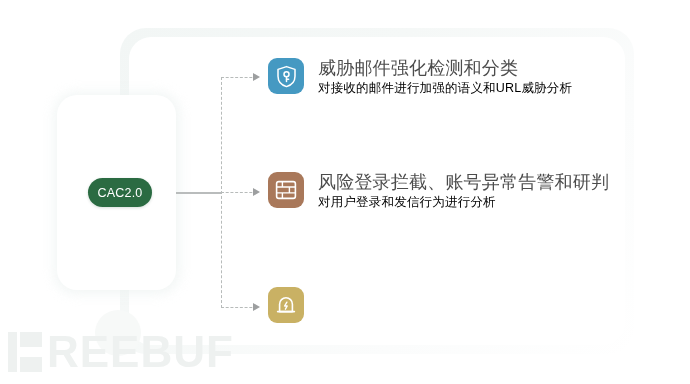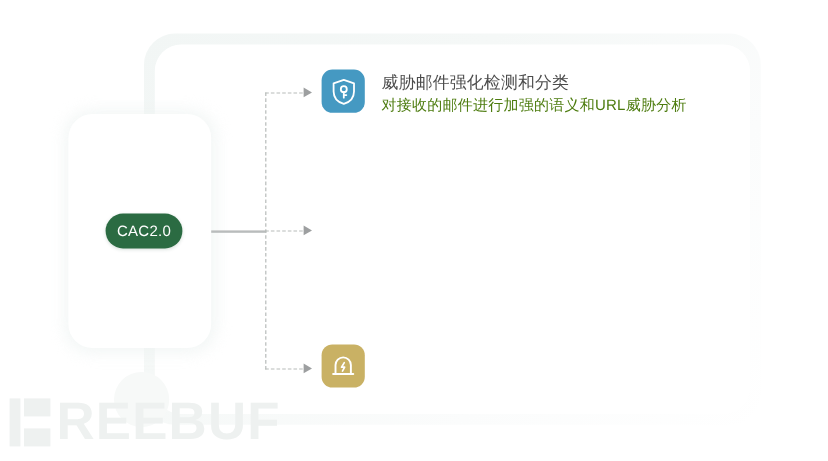--- a/index.html
+++ b/index.html
@@ -145,29 +145,29 @@
   }
   .feat-icon.blue  { background: #4599c2; }
   .feat-icon.brown { background: #a9785a; }
   .feat-icon.gold  { background: #c9b164; }
 
   .feat-text {
     margin-left: 14px;
     padding-top: 1px;
   }
   .feat-title {
-    font-size: 14px;
+    font-size: 18px;
     color: #4c4c4c;
     line-height: 18px;
     white-space: nowrap;
     letter-spacing: .2px;
   }
   .feat-desc {
     font-size: 12.5px;
-    color: #4d7c0f;
+    color: #000000;
     line-height: 19px;
     white-space: nowrap;
     letter-spacing: .2px;
     margin-top: 2px;
   }
 
   
   .watermark {
     position: absolute;
     left: 8px;
@@ -245,20 +245,33 @@
         <path d="M10.5 11.8 V16.4" fill="none" stroke="#ffffff" stroke-width="1.5" stroke-linecap="round"></path>
         <path d="M10.5 14.2 H12.6" fill="none" stroke="#ffffff" stroke-width="1.5" stroke-linecap="round"></path>
       </svg>
     </div>
     <div class="feat-text">
       <div class="feat-title">威胁邮件强化检测和分类</div>
       <div class="feat-desc">对接收的邮件进行加强的语义和URL威胁分析</div>
     </div>
   </div>
 
+  <div class="feature f2">
+    <div class="feat-icon brown">
+      <svg width="22" height="22" viewBox="0 0 22 22" aria-hidden="true">
+        <rect x="1.6" y="2.6" width="18.8" height="16.8" rx="2.2" fill="none" stroke="#ffffff" stroke-width="1.6"></rect>
+        <path d="M1.6 8.0 H20.4 M1.6 13.9 H20.4" stroke="#ffffff" stroke-width="1.4"></path>
+        <path d="M7.4 2.6 V8.0 M14.4 8.0 V13.9 M7.4 13.9 V19.4" stroke="#ffffff" stroke-width="1.4"></path>
+      </svg>
+    </div>
+    <div class="feat-text">
+      <div class="feat-title">风险登录拦截、账号异常告警和研判</div>
+      <div class="feat-desc">对用户登录和发信行为进行分析</div>
+    </div>
+  </div>
 
   <div class="feature f3">
     <div class="feat-icon gold">
       <svg width="22" height="22" viewBox="0 0 22 22" aria-hidden="true">
         <path d="M4.6 17.6 V10.2 A6.4 6.4 0 0 1 17.4 10.2 V17.6 Z" fill="none" stroke="#ffffff" stroke-width="1.6" stroke-linejoin="round"></path>
         <path d="M2.6 17.6 H19.4" stroke="#ffffff" stroke-width="1.6" stroke-linecap="round"></path>
         <path d="M11.9 8.2 L9.6 12.0 H12.2 L10.4 15.2" fill="none" stroke="#ffffff" stroke-width="1.4" stroke-linejoin="round" stroke-linecap="round"></path>
       </svg>
     </div>
   </div>

